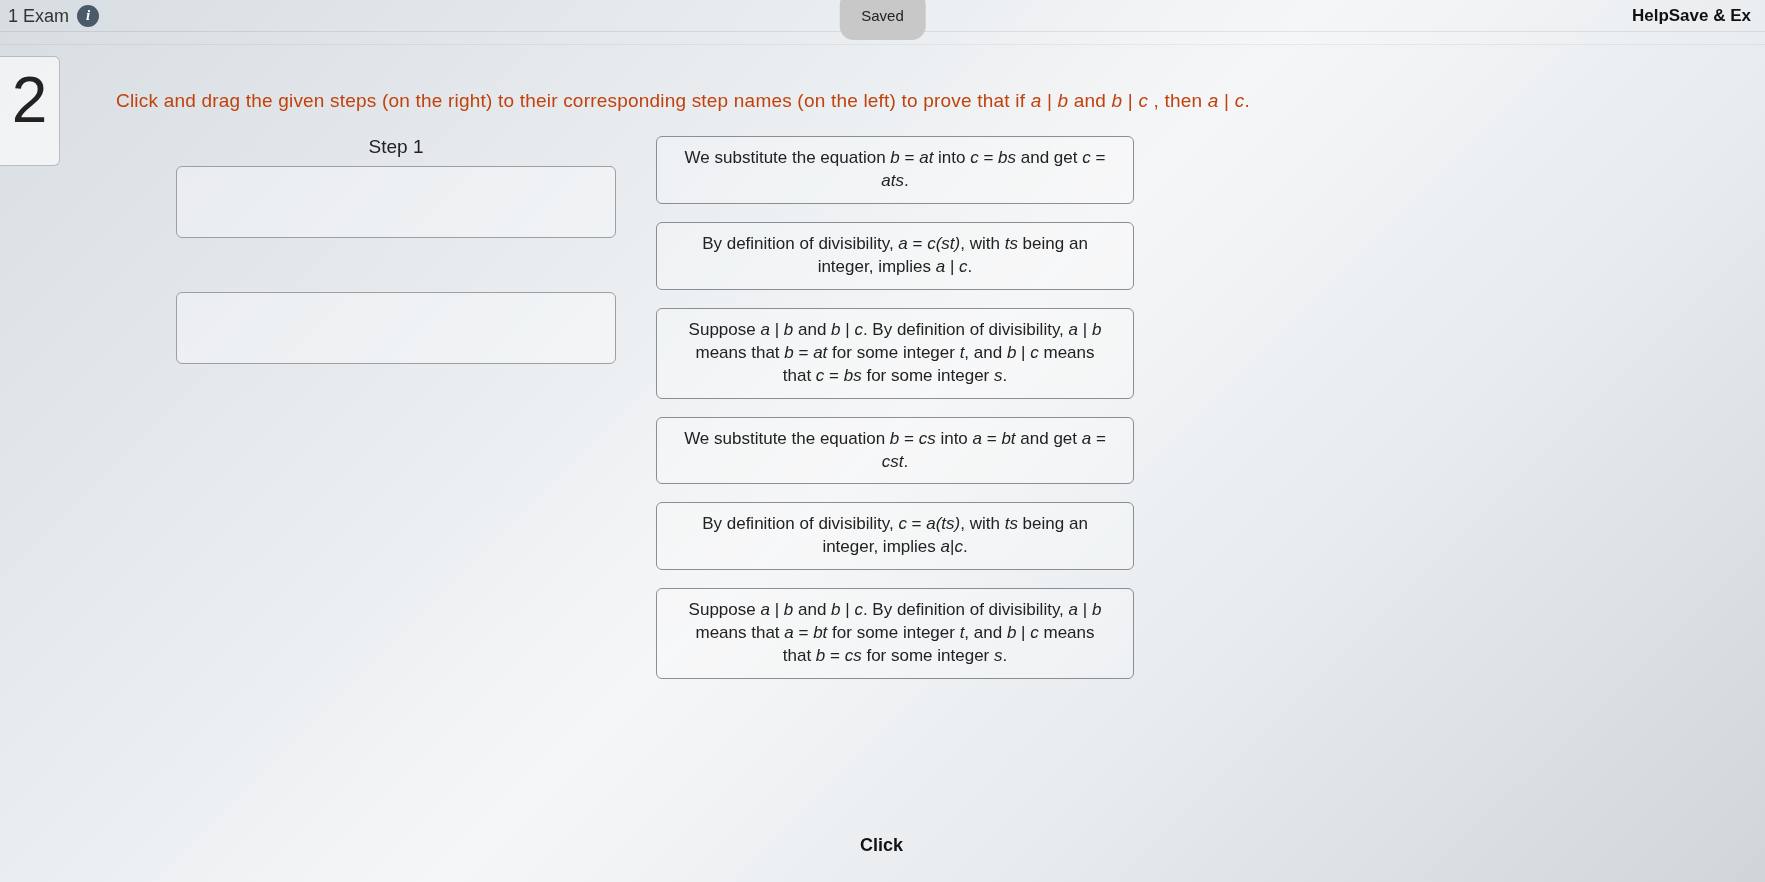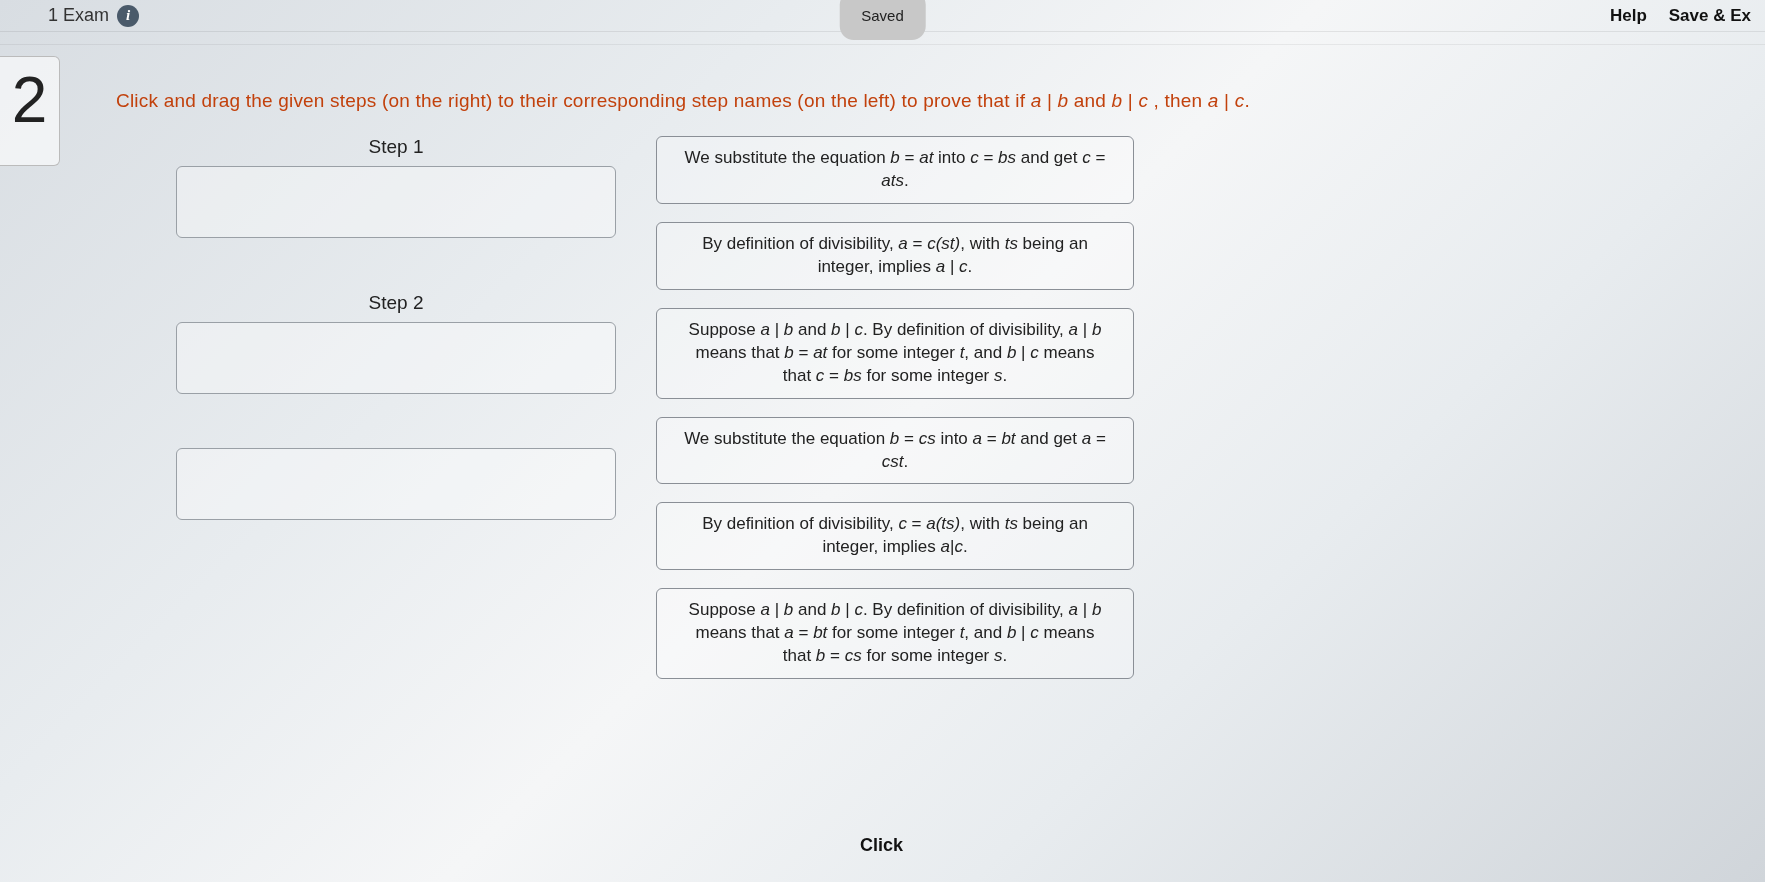--- a/index.html
+++ b/index.html
@@ -21,25 +21,24 @@
   display: flex;
   align-items: center;
   justify-content: space-between;
   padding: 4px 8px;
   height: 32px;
   border-bottom: 1px solid rgba(0,0,0,0.08);
 }
 
 .top-left {
   display: flex;
-  align-items: center;
+  align-items: flex-end;
   gap: 8px;
   color: #333;
   font-size: 18px;
-  margin-left: 40px;
 }
 
 .info-icon {
   width: 22px;
   height: 22px;
   border-radius: 50%;
   background: #4a5a6a;
   color: #fff;
   display: inline-flex;
   align-items: center;
@@ -57,21 +56,20 @@
   background: #c8c8c8;
   border-radius: 14px;
   padding: 16px 22px;
   font-size: 15px;
   color: #222;
 }
 
 .top-right {
   display: flex;
   align-items: center;
-  gap: 22px;
   color: #111;
   font-size: 17px;
   font-weight: bold;
   padding-right: 6px;
 }
 
 .question-number-box {
   position: absolute;
   left: 0;
   top: 56px;
@@ -208,24 +206,20 @@
   <span>, then </span>
   <span class="ital">a</span><span> | </span><span class="ital">c</span><span>.</span>
 </div>
 
 <div class="steps-column">
   <div class="step-group">
     <div class="step-label">Step 1</div>
     <div class="drop-zone"></div>
   </div>
   <div class="step-group">
-    <div class="step-label">Step 2</div>
-    <div class="drop-zone"></div>
-  </div>
-  <div class="step-group">
     <div class="drop-zone"></div>
   </div>
 </div>
 
 <div class="options-column">
   <div class="option-card"><span>We substitute the equation </span><span class="ital">b</span><span> = </span><span class="ital">at</span><span> into </span><span class="ital">c</span><span> = </span><span class="ital">bs</span><span> and get </span><span class="ital">c</span><span> = </span><span class="ital">ats</span><span>.</span></div>
   <div class="option-card"><span>By definition of divisibility, </span><span class="ital">a</span><span> = </span><span class="ital">c(st)</span><span>, with </span><span class="ital">ts</span><span> being an integer, implies </span><span class="ital">a</span><span> | </span><span class="ital">c</span><span>.</span></div>
   <div class="option-card"><span>Suppose </span><span class="ital">a</span><span> | </span><span class="ital">b</span><span> and </span><span class="ital">b</span><span> | </span><span class="ital">c</span><span>. By definition of divisibility, </span><span class="ital">a</span><span> | </span><span class="ital">b</span><span> means that </span><span class="ital">b</span><span> = </span><span class="ital">at</span><span> for some integer </span><span class="ital">t</span><span>, and </span><span class="ital">b</span><span> | </span><span class="ital">c</span><span> means that </span><span class="ital">c</span><span> = </span><span class="ital">bs</span><span> for some integer </span><span class="ital">s</span><span>.</span></div>
   <div class="option-card"><span>We substitute the equation </span><span class="ital">b</span><span> = </span><span class="ital">cs</span><span> into </span><span class="ital">a</span><span> = </span><span class="ital">bt</span><span> and get </span><span class="ital">a</span><span> = </span><span class="ital">cst</span><span>.</span></div>
   <div class="option-card"><span>By definition of divisibility, </span><span class="ital">c</span><span> = </span><span class="ital">a(ts)</span><span>, with </span><span class="ital">ts</span><span> being an integer, implies </span><span class="ital">a</span><span>|</span><span class="ital">c</span><span>.</span></div>

